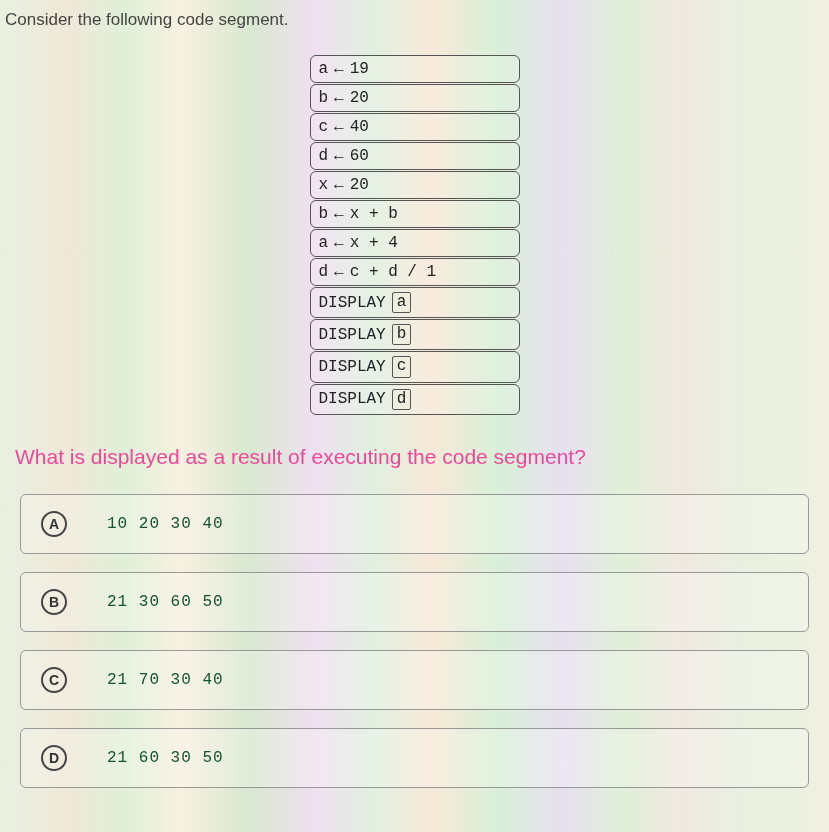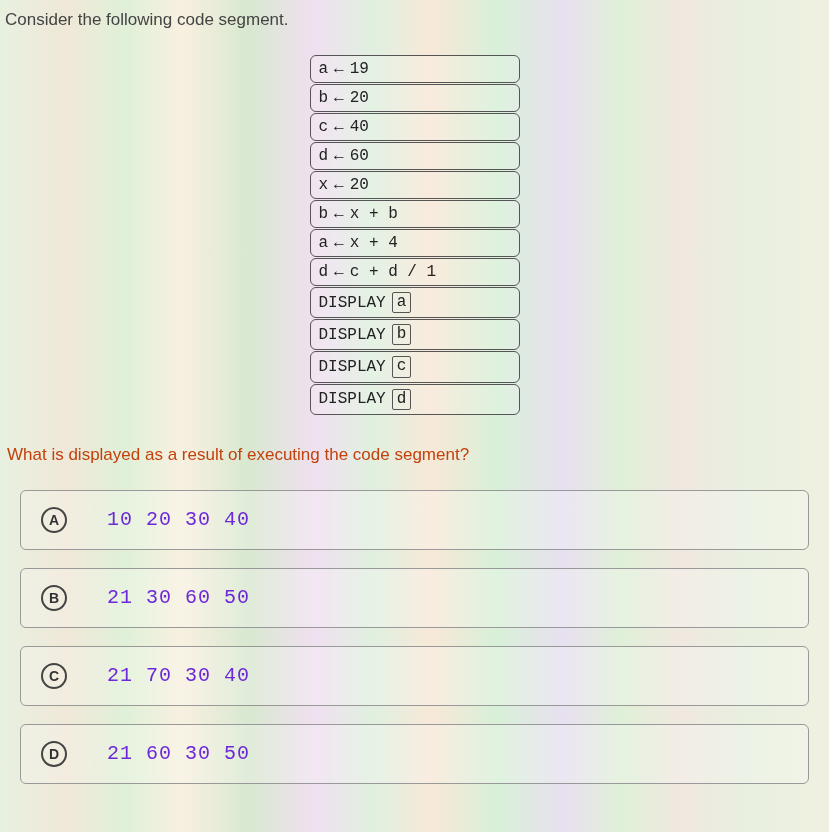--- a/index.html
+++ b/index.html
@@ -48,23 +48,23 @@
     .var-box {
       border: 1.5px solid #555;
       padding: 0 4px;
       border-radius: 2px;
       display: inline-block;
       min-width: 16px;
       text-align: center;
       line-height: 1.2;
     }
     .question-text {
-      font-size: 17px;
-      color: #c2410c;
-      padding: 0 5px 25px 7px;
+      font-size: 21px;
+      color: #ec4899;
+      padding: 0 5px 25px 15px;
     }
     .options {
       padding: 0 20px;
     }
     .option {
       border: 1.5px solid #999;
       border-radius: 6px;
       padding: 16px 20px;
       margin-bottom: 18px;
       display: flex;
@@ -80,22 +80,22 @@
       border-radius: 50%;
       display: flex;
       align-items: center;
       justify-content: center;
       font-weight: bold;
       font-size: 14px;
       flex-shrink: 0;
     }
     .option-text {
       font-family: 'Courier New', monospace;
-      font-size: 20px;
-      color: #6d28d9;
+      font-size: 16px;
+      color: #14532d;
       letter-spacing: 1px;
     }
   </style>
 </head>
 <body>
 
 <div class="prompt-text">Consider the following code segment.</div>
 
 <div class="code-block">
   <div class="code-line">

